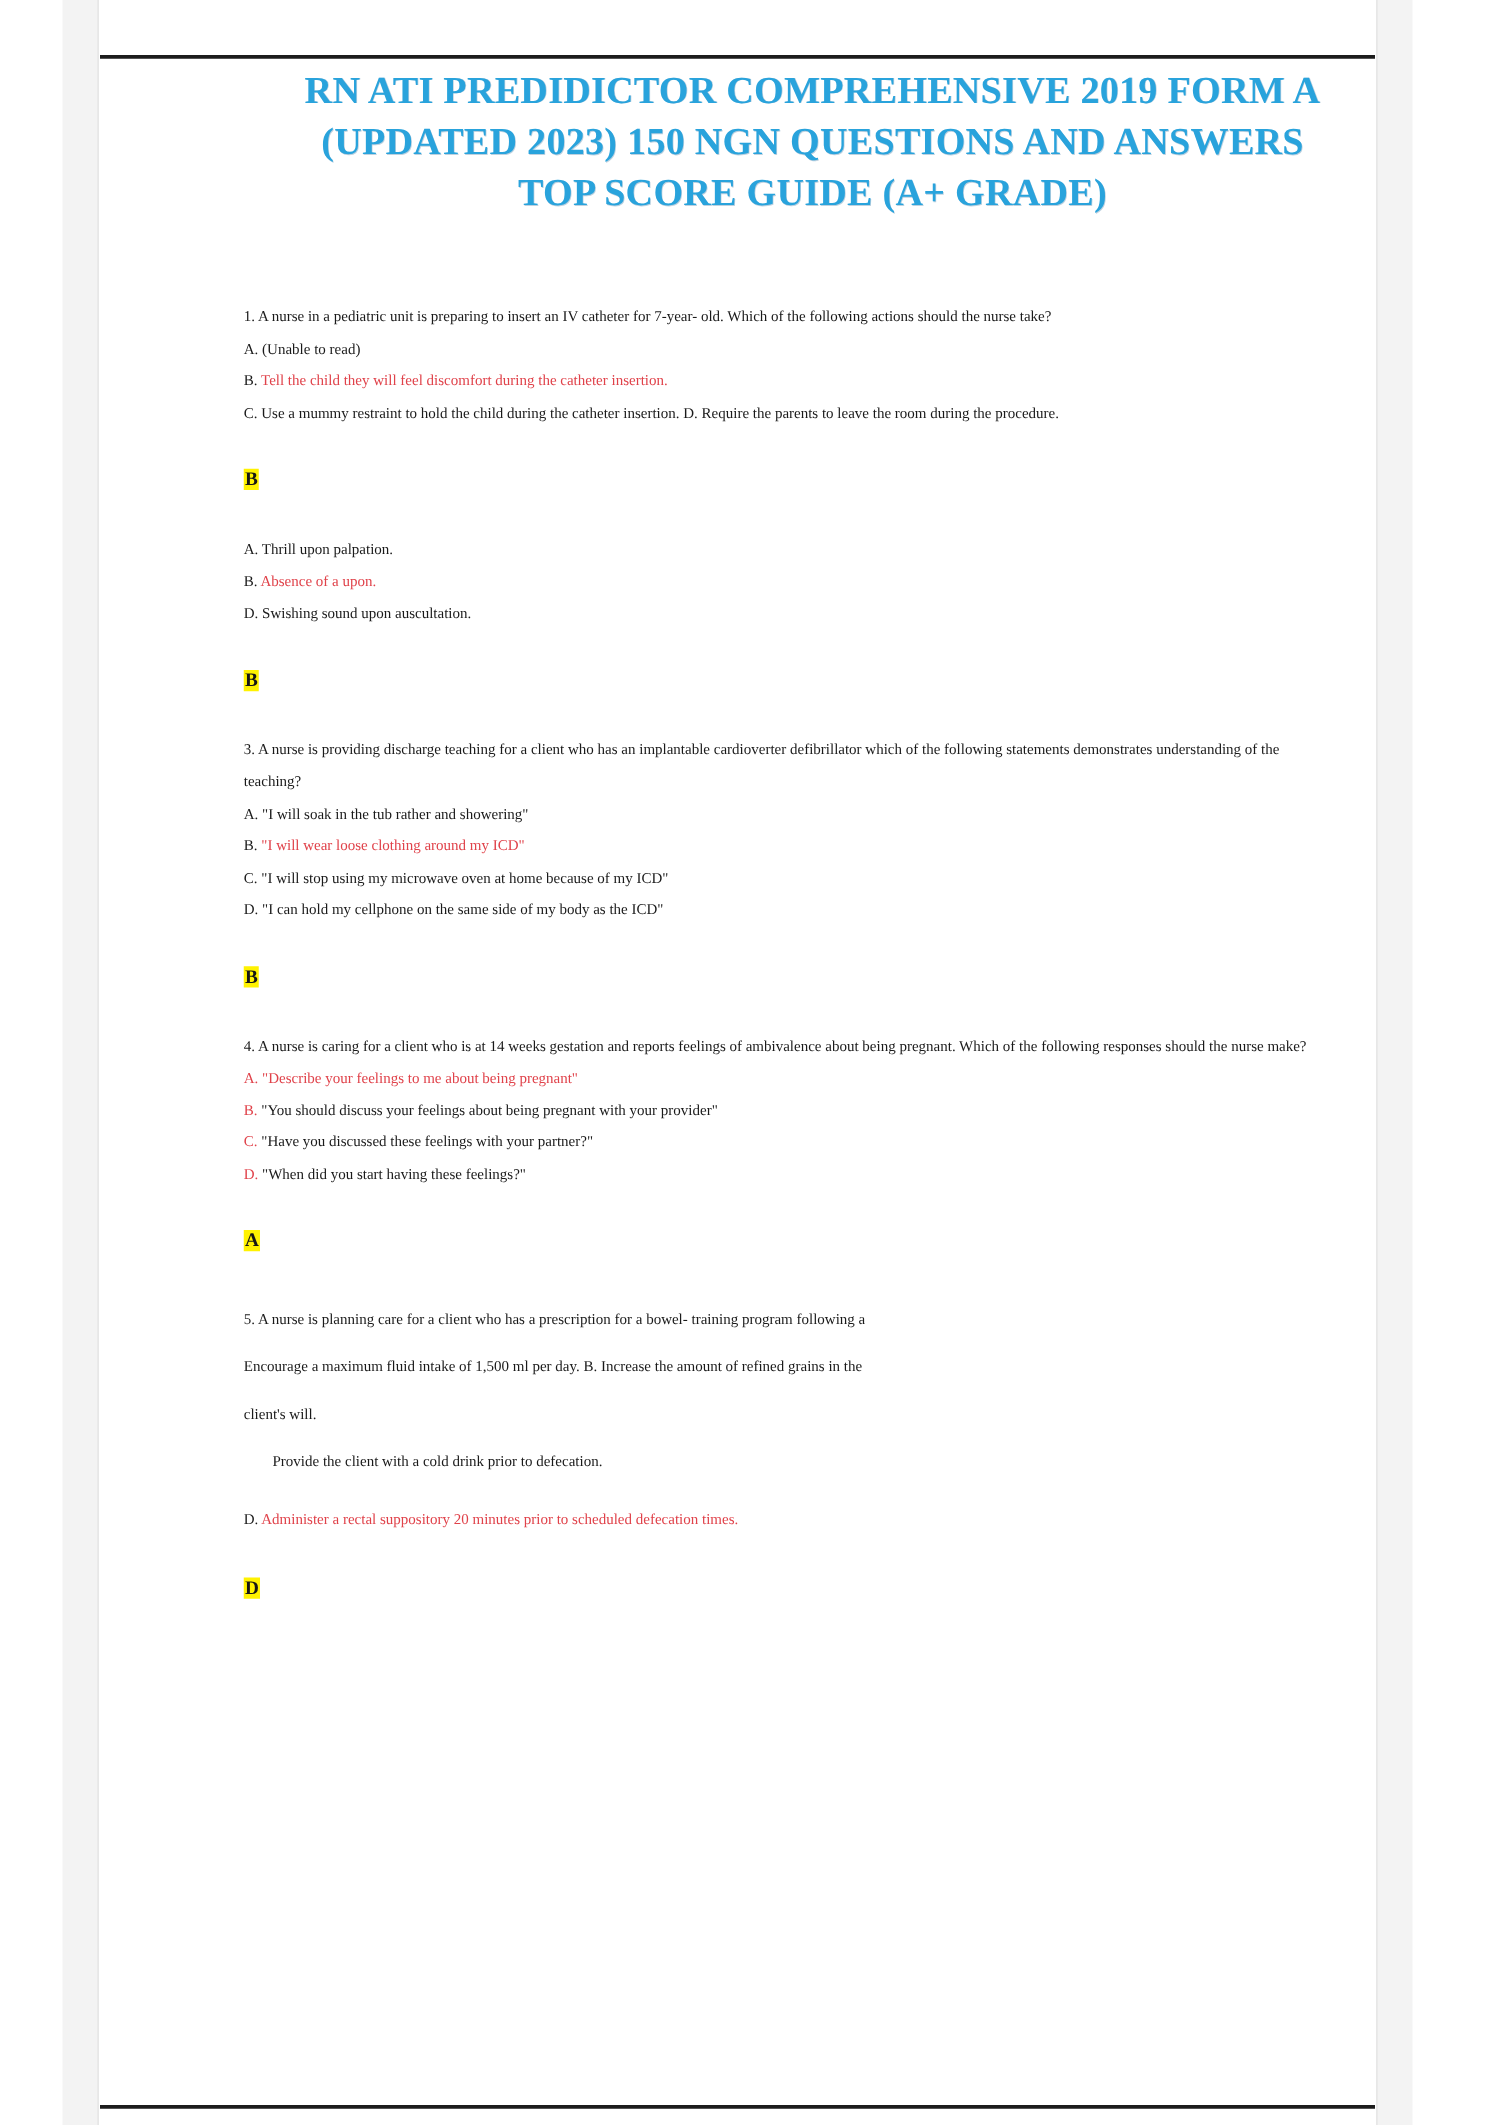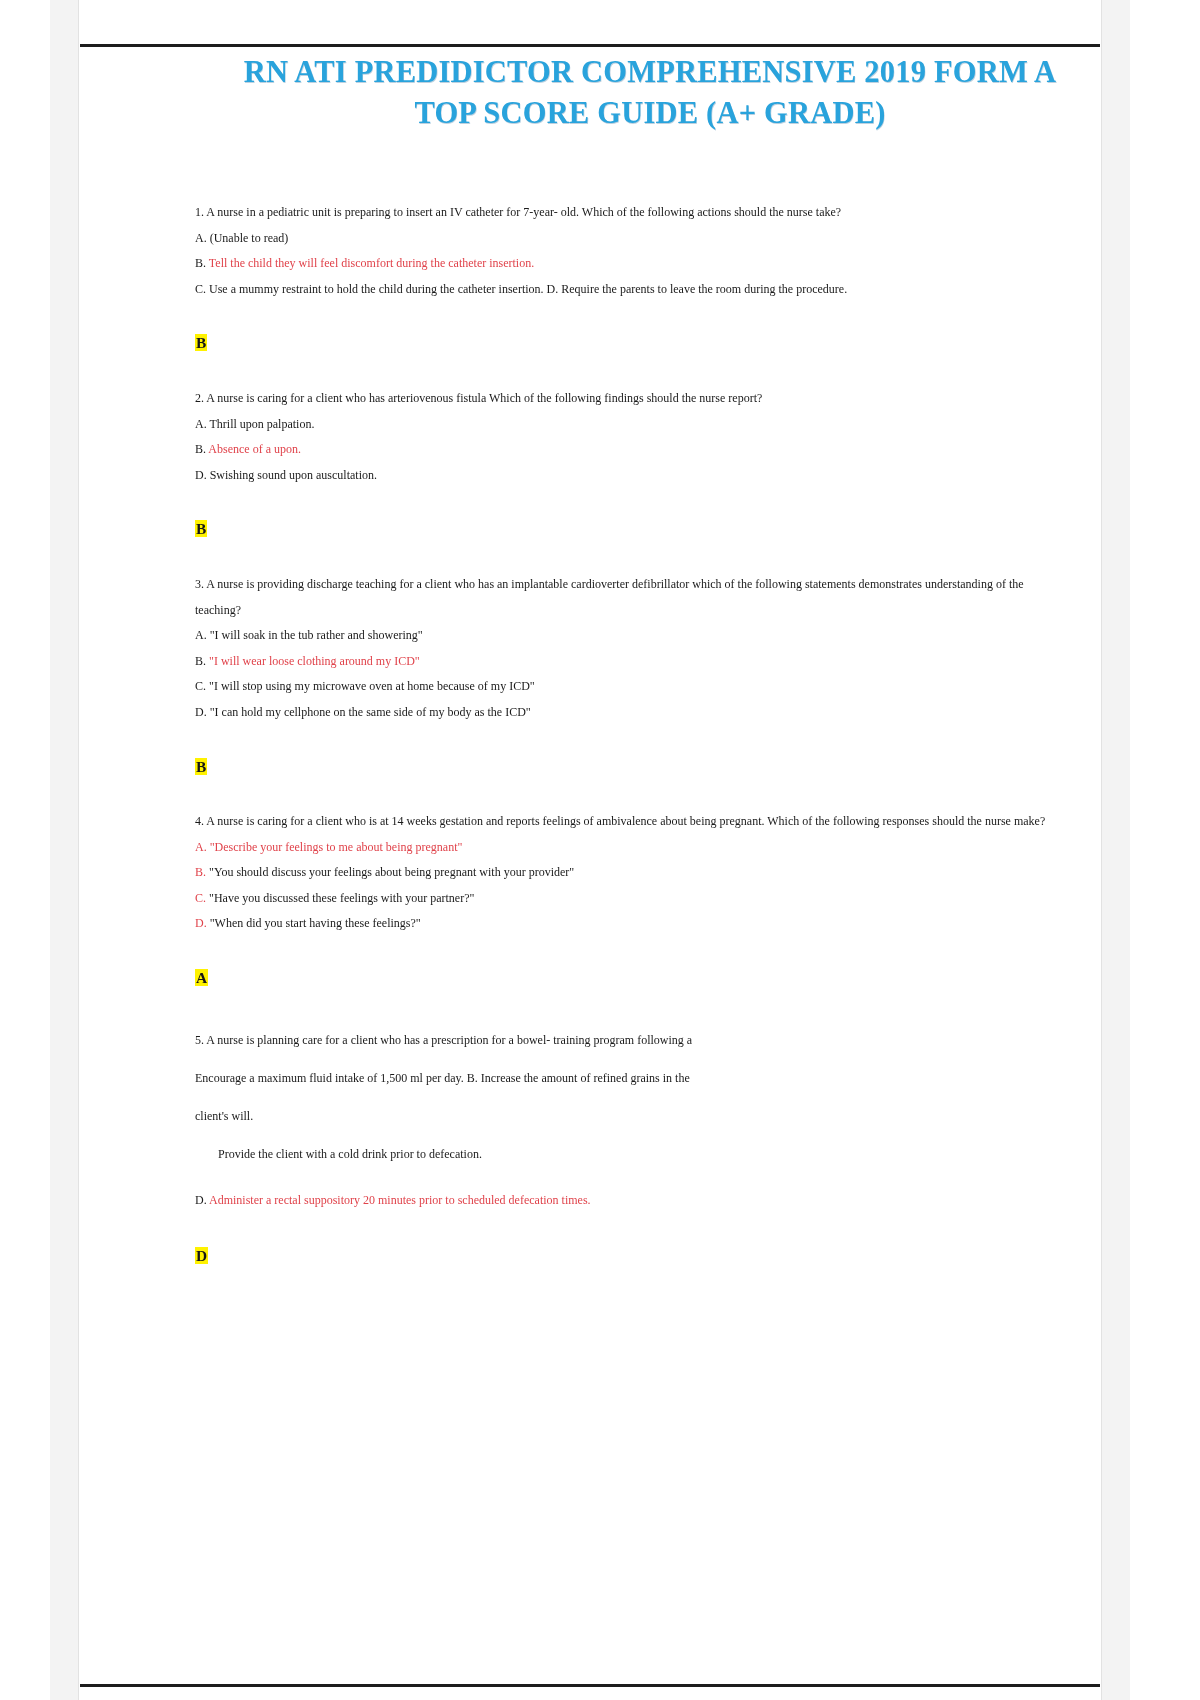--- a/index.html
+++ b/index.html
@@ -121,20 +121,21 @@
 <div class="page">
   <div class="edge-left"></div>
   <div class="edge-right"></div>
   <div class="rule-top"></div>
   <div class="rule-bottom"></div>
 
   <div class="content">
 
     <h1 class="doc-title">
       <span class="tline">RN ATI PREDIDICTOR COMPREHENSIVE 2019 FORM A</span>
+      <span class="tline">(UPDATED 2023) 150 NGN QUESTIONS AND ANSWERS</span>
       <span class="tline">TOP SCORE GUIDE (A+ GRADE)</span>
     </h1>
 
     <div class="gap-q" style="height:66px"></div>
 
     <div class="qblock">
       <p class="stem">1. A nurse in a pediatric unit is preparing to insert an IV catheter for 7-year- old. Which of the following actions should the nurse take?</p>
       <p class="opt hang"><span class="ltr">A.</span> <span class="txt">(Unable to read)</span></p>
       <p class="opt hang red"><span class="ltr">B.</span> <span class="txt">Tell the child they will feel discomfort during the catheter insertion.</span></p>
       <p class="opt hang"><span class="ltr">C.</span> <span class="txt">Use a mummy restraint to hold the child during the catheter insertion. D. Require the parents to leave the room during the procedure.</span></p>
@@ -142,21 +143,20 @@
 
     <div class="gap-ans"></div>
 
     <div class="qblock answer">
       <span class="hl">B</span>
     </div>
 
     <div class="gap-q"></div>
 
     <div class="qblock">
-      <p class="stem">2. A nurse is caring for a client who has arteriovenous fistula Which of the following findings should the nurse report?</p>
       <p class="opt hang"><span class="ltr">A.</span> <span class="txt">Thrill upon palpation.</span></p>
       <p class="opt hang red"><span class="ltr">B.</span> <span class="txt">Absence of a upon.</span></p>
       <p class="opt hang"><span class="ltr">D.</span> <span class="txt">Swishing sound upon auscultation.</span></p>
     </div>
 
     <div class="gap-ans"></div>
 
     <div class="qblock answer">
       <span class="hl">B</span>
     </div>

